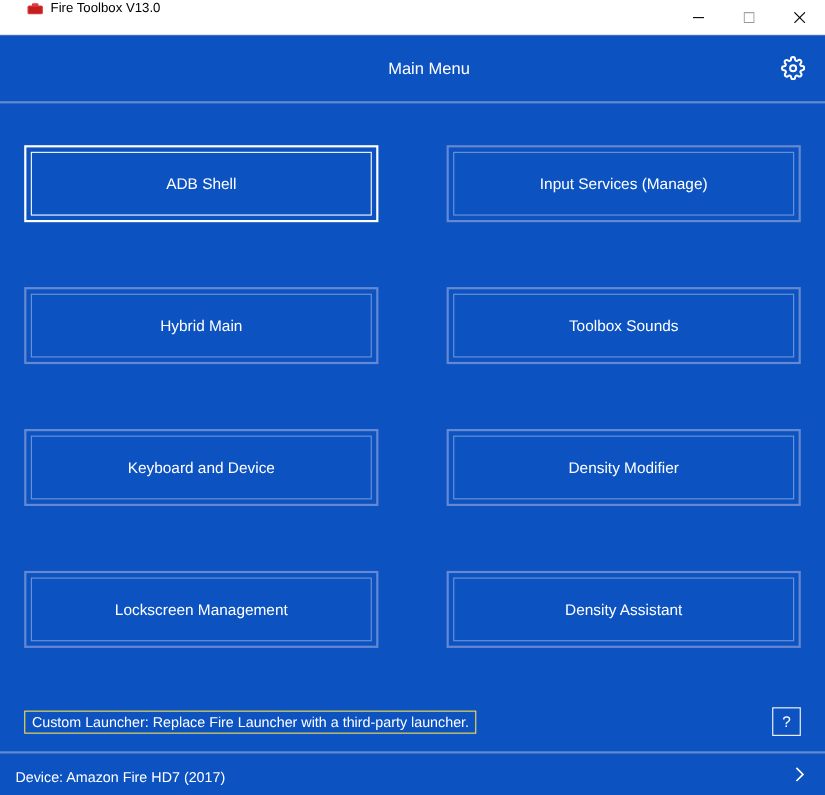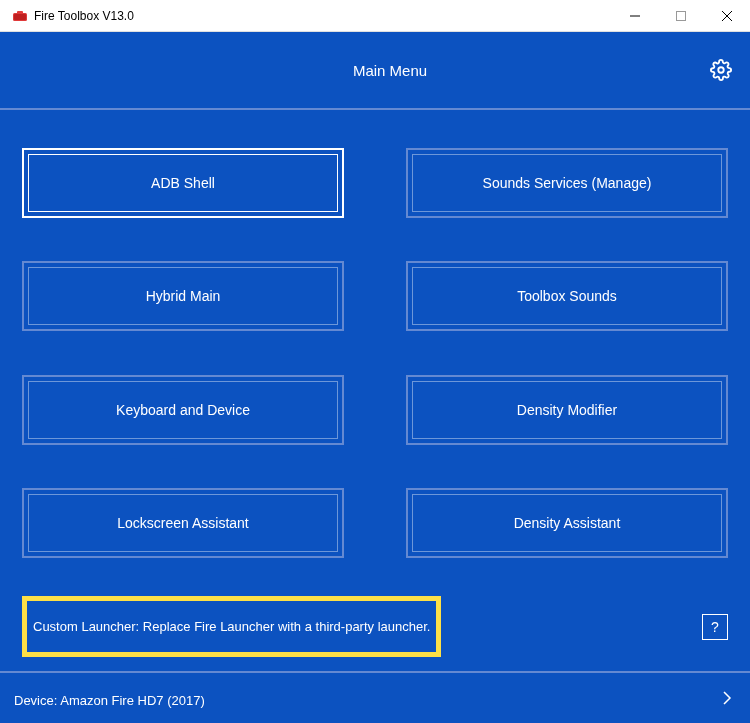--- a/index.html
+++ b/index.html
@@ -12,22 +12,22 @@
     body {
       width: 750px;
       height: 723px;
       background: #fff;
       overflow: hidden;
     }
     .titlebar {
       height: 32px;
       background: #fff;
       display: flex;
-      align-items: center;
-      padding: 0 0 0 12px;
+      align-items: flex-start;
+      padding: 0 0 0 24px;
       border-bottom: 1px solid #e0e0e0;
     }
     .titlebar-icon {
       width: 16px;
       height: 16px;
       margin-right: 6px;
       display: flex;
       align-items: center;
       justify-content: center;
     }
@@ -54,21 +54,21 @@
       color: #999;
     }
     .app-body {
       background: #0c52c0;
       height: calc(100% - 32px);
       display: flex;
       flex-direction: column;
       color: #fff;
     }
     .header {
-      height: 78px;
+      height: 62px;
       display: flex;
       align-items: center;
       justify-content: center;
       position: relative;
       border-bottom: 2px solid #6489d2;
       padding-left: 30px;
     }
     .header-title {
       font-size: 15px;
       color: #fff;
@@ -122,38 +122,38 @@
     .menu-btn.selected .menu-btn-inner {
       border: 1px solid #fff;
     }
     .footer-row {
       display: flex;
       justify-content: space-between;
       align-items: center;
       margin-top: 22px;
     }
     .hint-box {
-      border: 5px solid #fde047;
-      padding: 18px 6px;
+      border: 1px solid #fde047;
+      padding: 2px 6px;
       font-size: 13px;
       color: #fff;
     }
     .help-btn {
       width: 26px;
       height: 26px;
       border: 1px solid #fff;
       display: flex;
       align-items: center;
       justify-content: center;
       font-size: 14px;
       color: #fff;
       cursor: pointer;
     }
     .device-bar {
-      height: 52px;
+      height: 40px;
       border-top: 2px solid #6489d2;
       display: flex;
       align-items: center;
       justify-content: space-between;
       padding: 4px 18px 0 14px;
       font-size: 13px;
     }
     .chevron-right {
       font-size: 16px;
       cursor: pointer;
@@ -205,21 +205,21 @@
 
   <div class="content">
     <div class="grid" id="menu-grid">
         <div class="menu-btn selected">
           <div class="menu-btn-inner">
             <span>ADB Shell</span>
           </div>
         </div>
         <div class="menu-btn">
           <div class="menu-btn-inner">
-            <span>Sounds Services (Manage)</span>
+            <span>Input Services (Manage)</span>
           </div>
         </div>
         <div class="menu-btn">
           <div class="menu-btn-inner">
             <span>Hybrid Main</span>
           </div>
         </div>
         <div class="menu-btn">
           <div class="menu-btn-inner">
             <span>Toolbox Sounds</span>
@@ -230,21 +230,21 @@
             <span>Keyboard and Device</span>
           </div>
         </div>
         <div class="menu-btn">
           <div class="menu-btn-inner">
             <span>Density Modifier</span>
           </div>
         </div>
         <div class="menu-btn">
           <div class="menu-btn-inner">
-            <span>Lockscreen Assistant</span>
+            <span>Lockscreen Management</span>
           </div>
         </div>
         <div class="menu-btn">
           <div class="menu-btn-inner">
             <span>Density Assistant</span>
           </div>
         </div>
       </div>
 
     <div class="footer-row">

